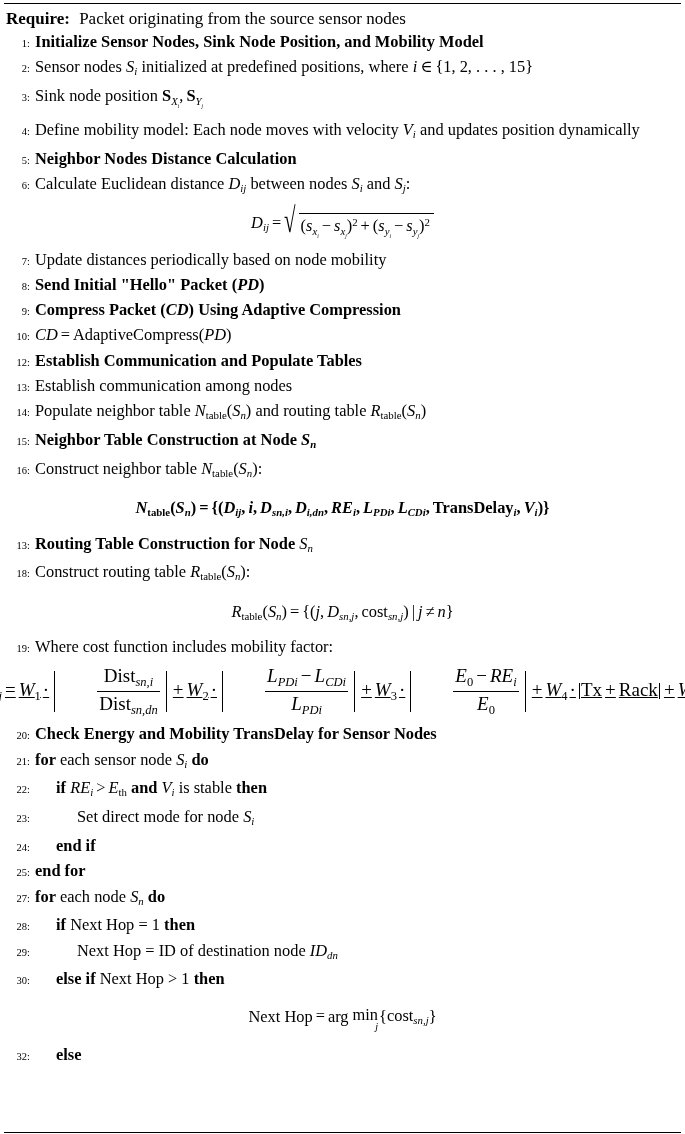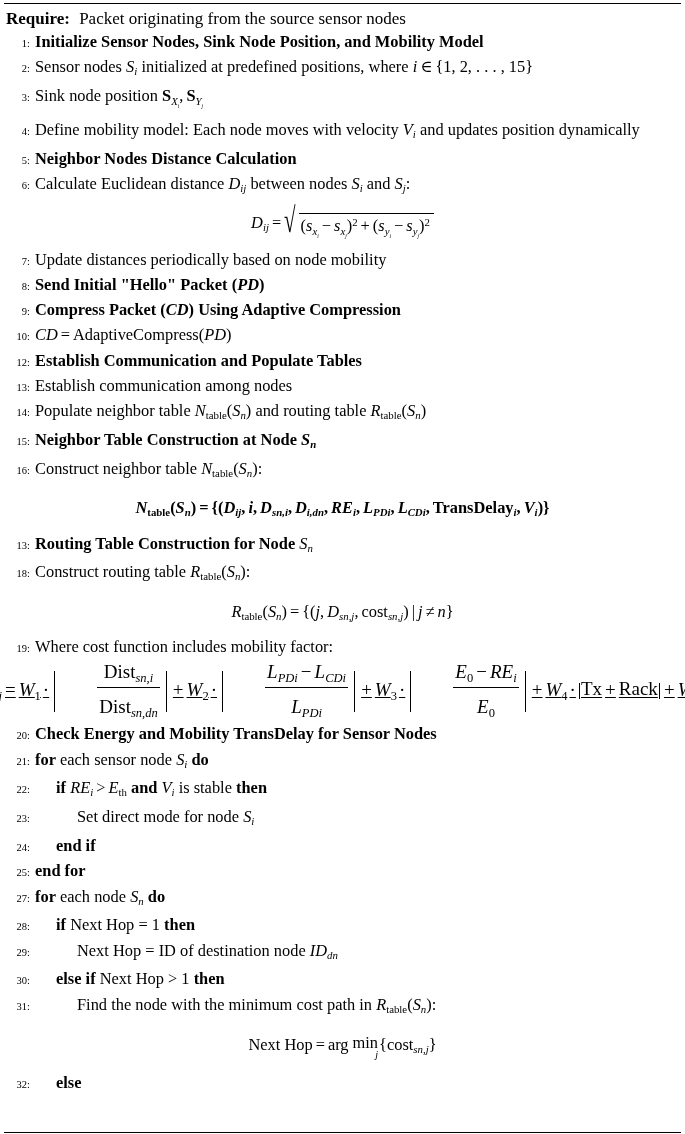--- a/index.html
+++ b/index.html
@@ -66,21 +66,21 @@
   }
   .eq-dij{height:47px;}
   .eq-ntab{height:46px;font-weight:bold;}
   .eq-rtab{height:46px;}
   .eq-cost{height:62px;font-size:19px;text-decoration:underline;}
   .eq-argmin{height:50px;}
 
   
   .frac{display:inline-block;vertical-align:middle;text-align:center;padding:0 3px;margin-left:36px;}
   .frac .nu{display:block;padding:0 2px 1px;}
-  .frac .de{display:block;border-top:1.1px solid #000;padding:8px 2px 0;}
+  .frac .de{display:block;border-top:1.1px solid #000;padding:1px 2px 0;}
 
   
   .vbar{
     display:inline-block;
     width:1.1px;background:#000;
     vertical-align:middle;
     margin:0 3px;
   }
   .vbar.tall{height:41px;}
   .vbar.short{height:16px;margin:0 1px;vertical-align:-3px;}
@@ -369,27 +369,20 @@
 
     <li class="ln">
       <span class="num">30</span>
       <span class="txt i1">
         <b>else if</b>
         <span>Next Hop &gt; 1</span>
         <b>then</b>
       </span>
     </li>
 
-    <li class="ln">
-      <span class="num">31</span>
-      <span class="txt i2">
-        <span>Find the node with the minimum cost path in</span>
-        <i class="v">R<span class="sub up">table</span></i>(<i class="v">S<span class="sub">n</span></i>):
-      </span>
-    </li>
   </ul>
 
   <div class="eq eq-argmin">
     <span>
       <span class="up">Next Hop</span><span class="op">=</span><span class="up">arg</span><span class="spq"></span><span class="argmin"><span class="mn">min</span><span class="idx">j</span></span>{<span class="up">cost<span class="sub">sn,j</span></span>}
     </span>
   </div>
 
   <ul class="lines">
 

